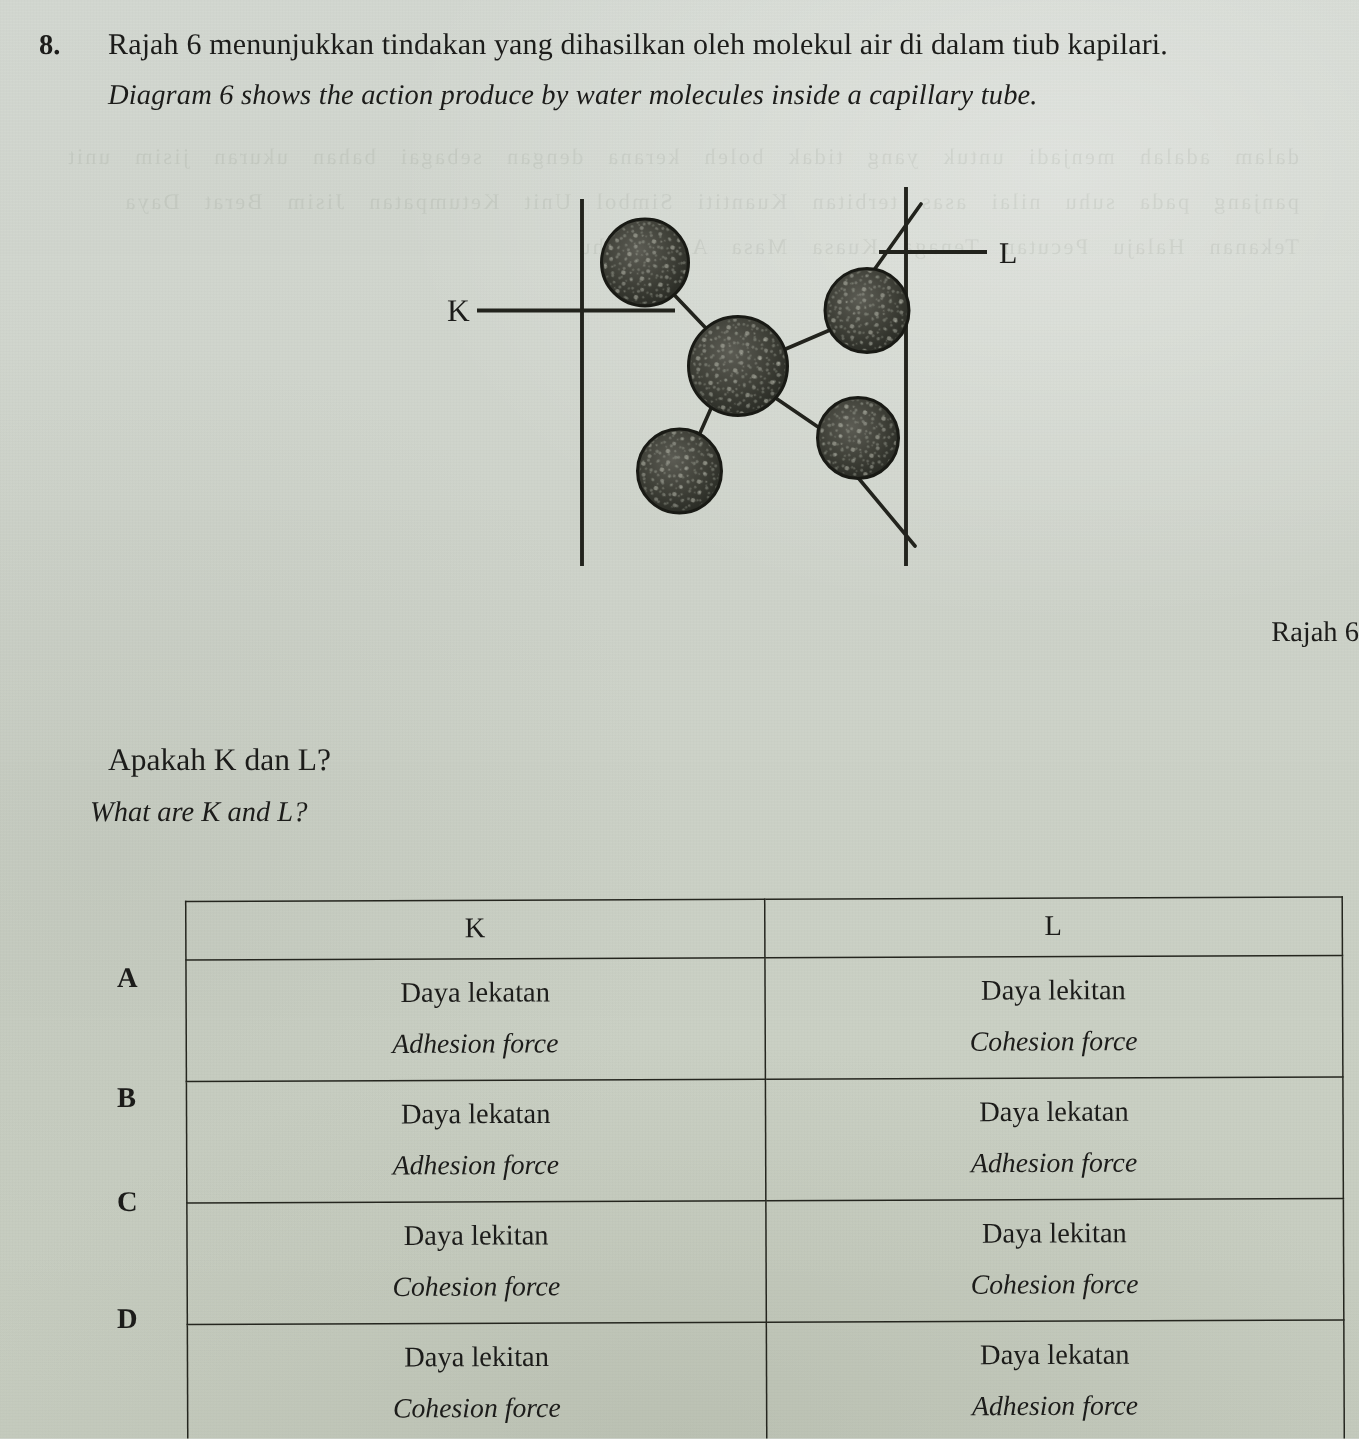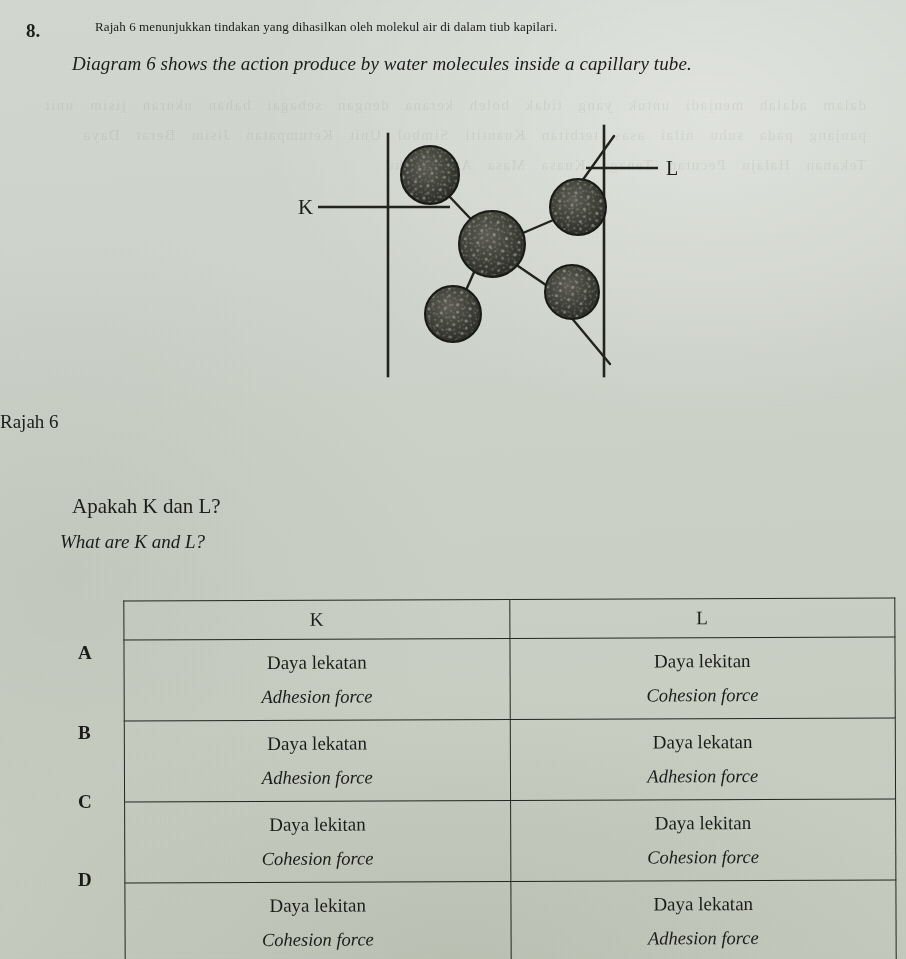--- a/index.html
+++ b/index.html
@@ -71,24 +71,23 @@
     position: absolute;
     left: 26px;
     top: 20px;
     font-size: 19px;
     font-weight: 600;
   }
   .q-malay {
     position: absolute;
     left: 72px;
     top: 19px;
-    font-size: 13px;
+    font-size: 20px;
     letter-spacing: 0.1px;
     white-space: nowrap;
-    margin-left: 23px;
   }
   .q-english {
     position: absolute;
     left: 72px;
     top: 53px;
     font-size: 19px;
     font-style: italic;
     letter-spacing: 0.1px;
     white-space: nowrap;
   }
@@ -99,21 +98,21 @@
     left: 270px;
     top: 118px;
     width: 420px;
     height: 270px;
   }
   #diagram-svg { display: block; }
 
   .fig-caption {
     position: absolute;
     width: 906px;
-    text-align: left;
+    text-align: right;
     left: 0;
   }
   .fig-malay {
     top: 411px;
     font-size: 19px;
   }
   .fig-english {
     top: 440px;
     font-size: 19px;
     font-style: italic;

